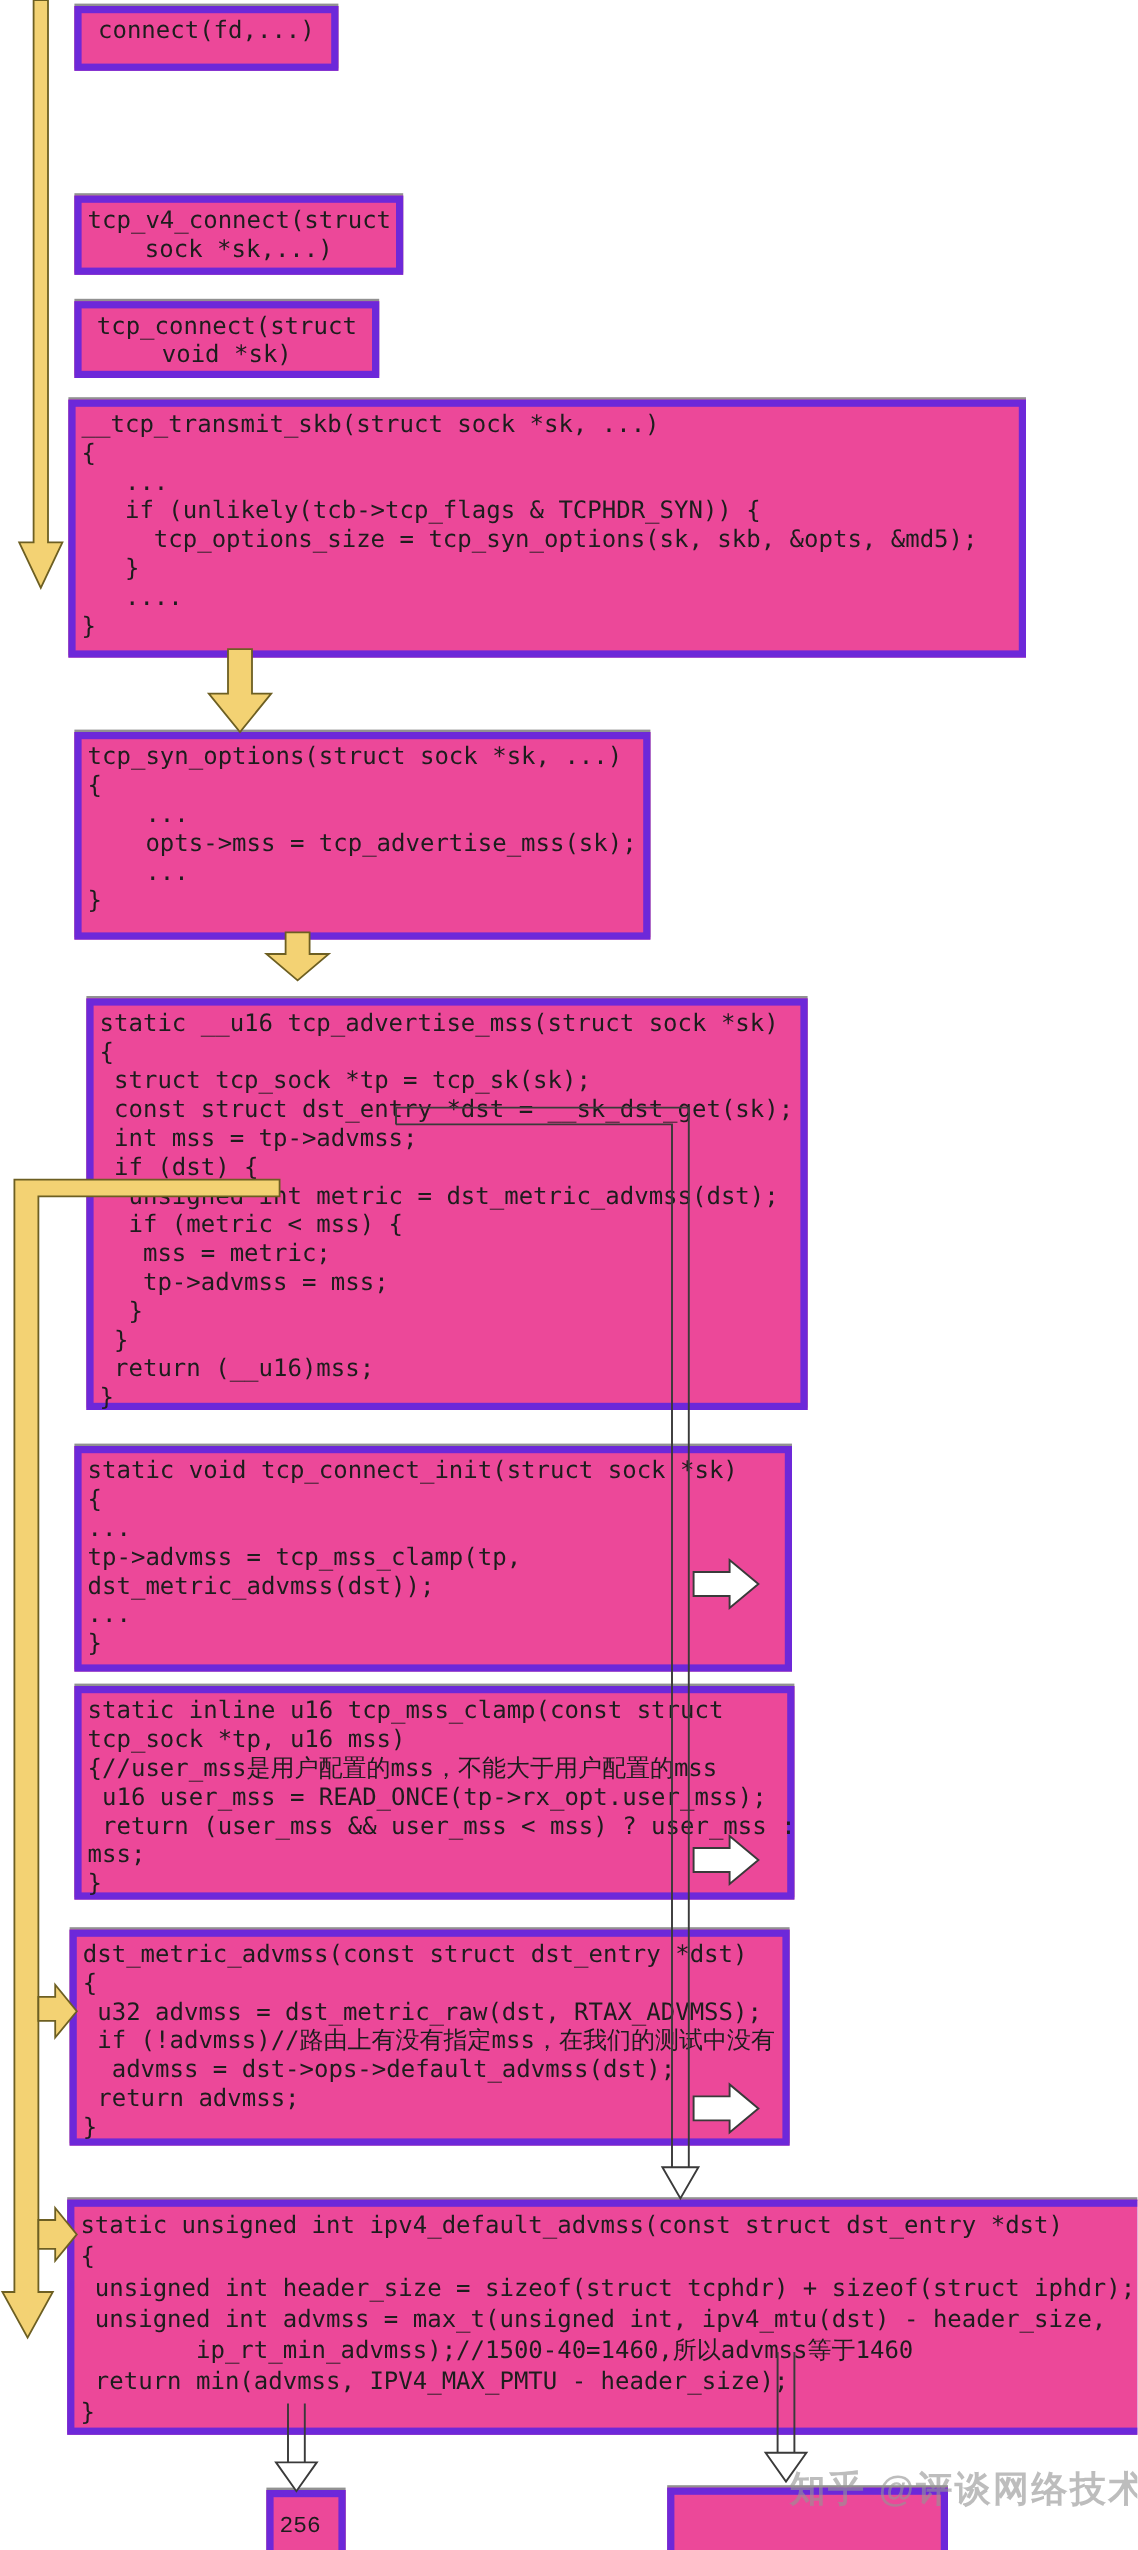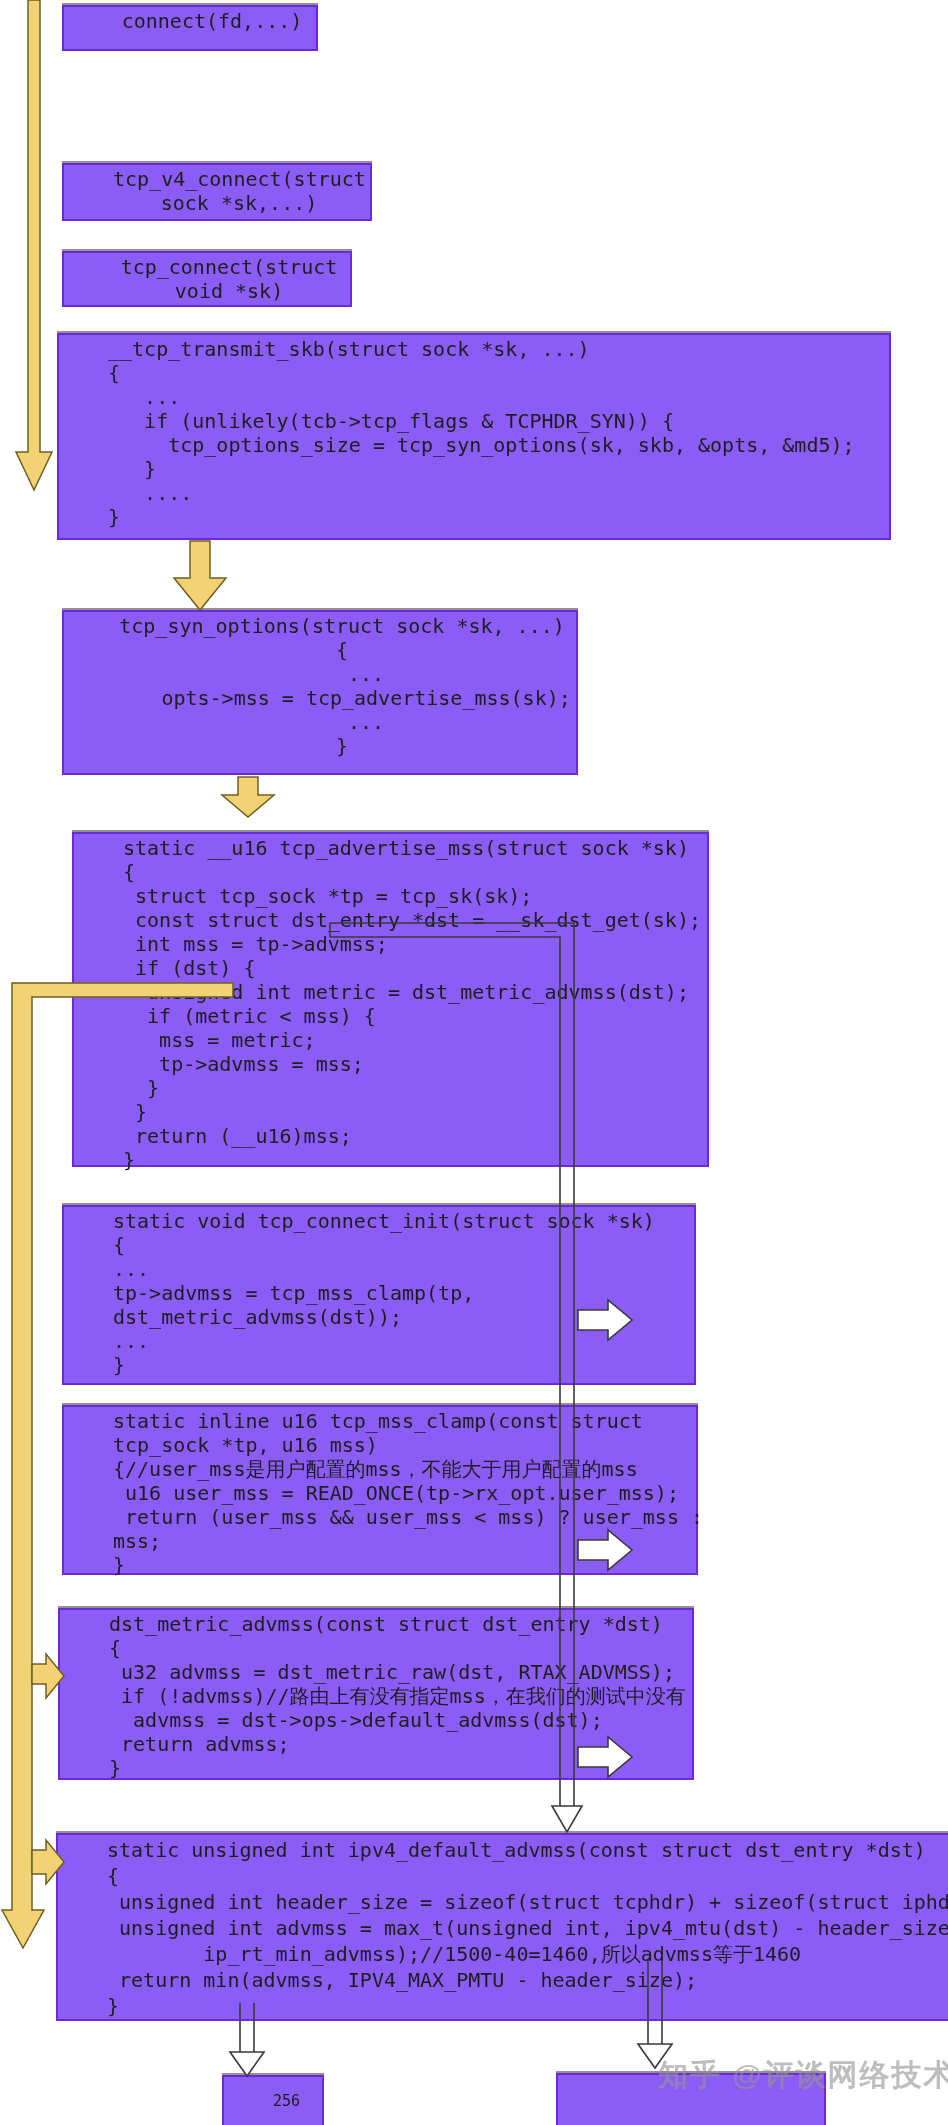--- a/index.html
+++ b/index.html
@@ -1,28 +1,28 @@
 <!DOCTYPE html>
 <html><head>
 <meta charset="utf-8">
 <style>
   html,body{margin:0;padding:0;background:#ffffff;}
   #stage{position:relative;width:948px;height:2125px;background:#fff;overflow:hidden;
          font-family:"DejaVu Sans Mono","Liberation Mono",monospace;}
-  .codebox{position:absolute;background:#8b5cf6;border:2px solid #6d28d9;
-           box-shadow:0 -2px 0 #919191;color:#1d1d1d;z-index:1;padding-left:44px;}
+  .codebox{position:absolute;background:#ec4899;border:6px solid #6d28d9;
+           box-shadow:0 -2px 0 #919191;color:#1d1d1d;z-index:1;}
   .codebox pre{margin:0;padding:2px 5px;font:20px/24px "DejaVu Sans Mono","Liberation Mono",monospace;
                white-space:pre;}
   .centerbox pre{text-align:center;}
   .big pre{line-height:26px;}
   svg.overlay{position:absolute;left:0;top:0;z-index:5;pointer-events:none;}
   .watermark{position:absolute;left:658px;top:2058px;z-index:6;
              font:bold 30px/34px "Liberation Sans","DejaVu Sans",sans-serif;
              color:rgba(148,148,148,0.62);letter-spacing:2px;white-space:nowrap;}
-  .resultbox pre{font-size:15px;}
+  .resultbox pre{font-size:19px;font-family:Liberation Mono, monospace;}
 </style>
 </head>
 <body>
 
 <div id="stage">
 
   <div class="codebox centerbox" style="left:62px;top:5px;width:208px;height:42px;">
       <pre>connect(fd,...)</pre>
     </div>
 
@@ -41,21 +41,21 @@
       <pre>__tcp_transmit_skb(struct sock *sk, ...)
 {
    ...
    if (unlikely(tcb-&gt;tcp_flags &amp; TCPHDR_SYN)) {
      tcp_options_size = tcp_syn_options(sk, skb, &amp;opts, &amp;md5);
    }
    ....
 }</pre>
     </div>
 
-  <div class="codebox" style="left:62px;top:610px;width:468px;height:161px;text-align:center;">
+  <div class="codebox" style="left:62px;top:610px;width:468px;height:161px;">
       <pre>tcp_syn_options(struct sock *sk, ...)
 {
     ...
     opts-&gt;mss = tcp_advertise_mss(sk);
     ...
 }</pre>
     </div>
 
   <div class="codebox" style="left:57px;top:832px;width:589px;height:331px;margin-left:15px;">
       <pre>static __u16 tcp_advertise_mss(struct sock *sk)

